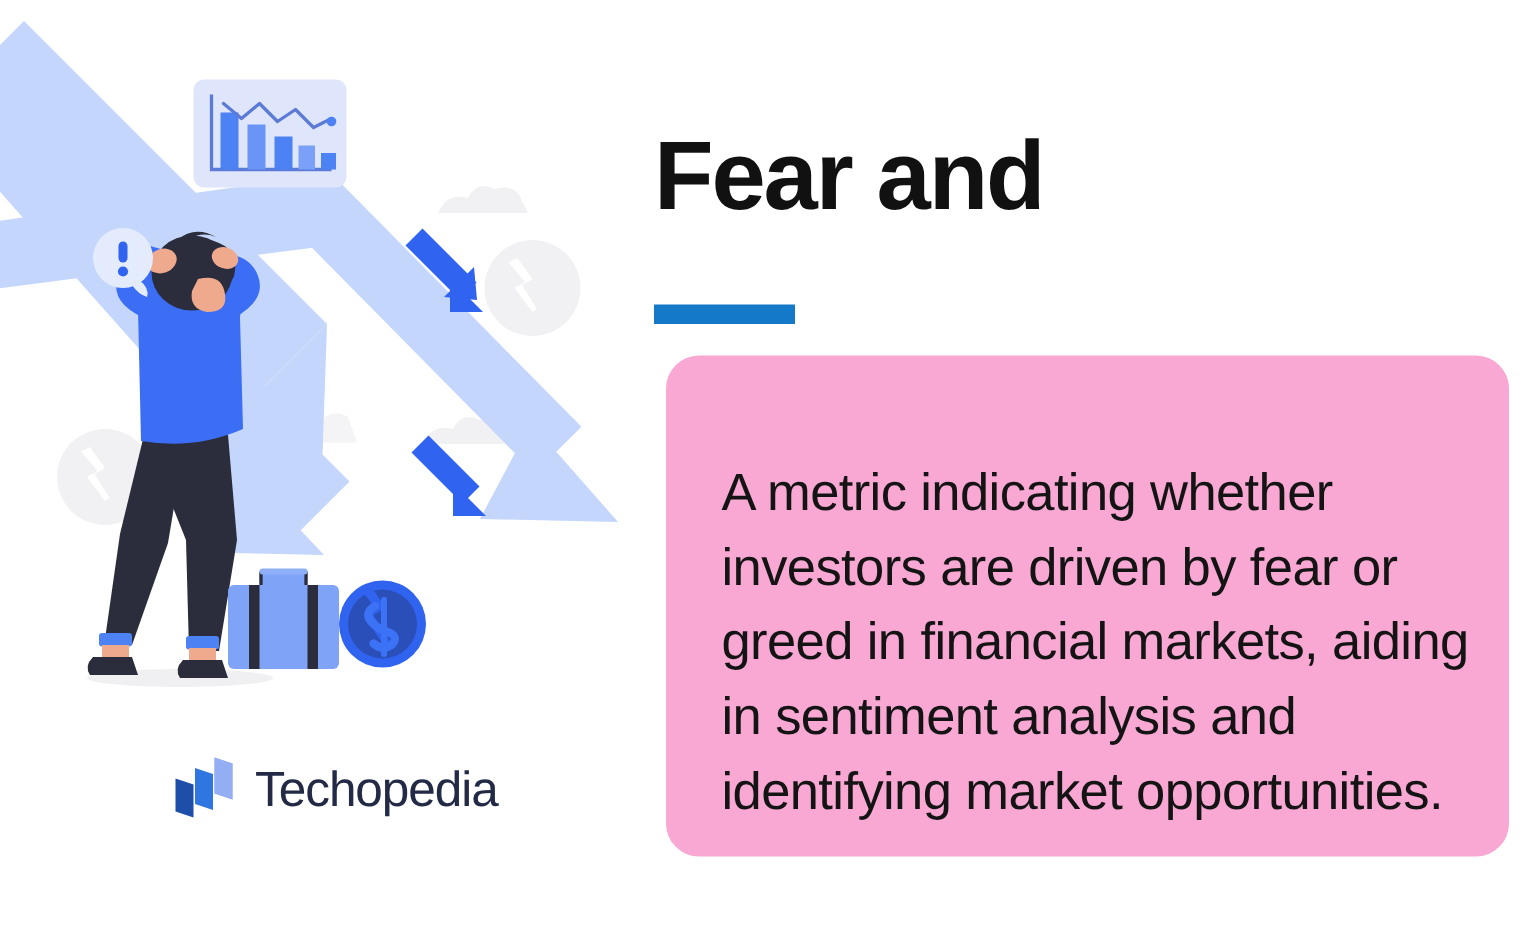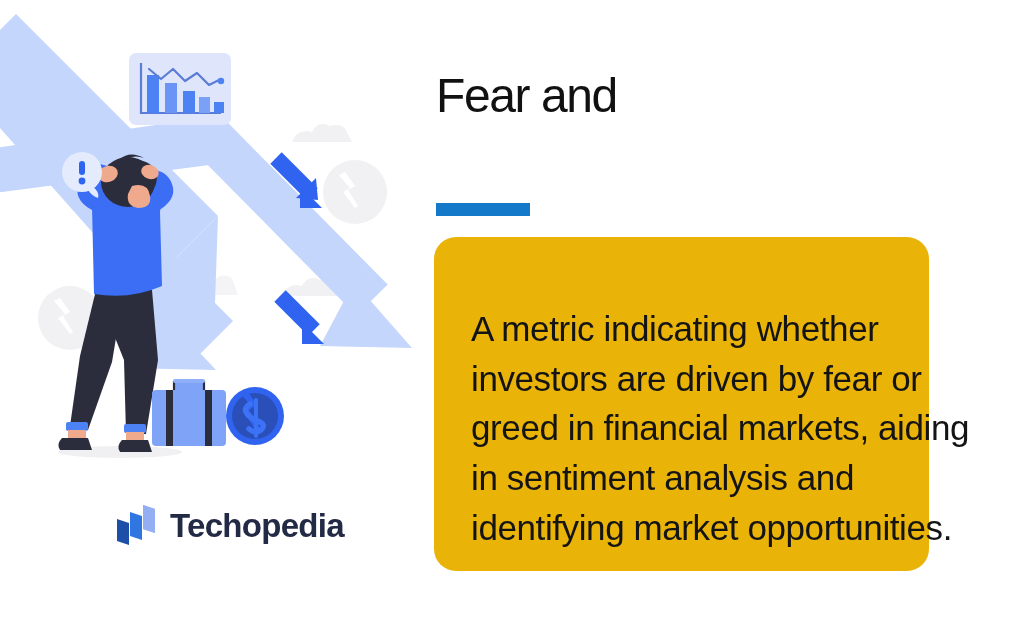--- a/index.html
+++ b/index.html
@@ -16,38 +16,38 @@
   .illustration{position:absolute;left:0;top:0;width:424px;height:631px;overflow:hidden;}
   .illo-svg{position:absolute;left:0;top:0;}
 
   
   .chart-icon{position:absolute;left:129px;top:53px;width:102px;height:72px;background:#dfe6fb;border-radius:7px;}
 
   
   .logo-wrap{position:absolute;left:113px;top:503px;display:flex;align-items:center;gap:11px;}
   .logo-mark{width:46px;height:44px;}
   .logo-text{
-    font-size:33px;font-weight:bold;color:#222a45;letter-spacing:-0.7px;
+    font-size:33px;font-weight:normal;color:#222a45;letter-spacing:-0.7px;
     font-family:"Liberation Sans","DejaVu Sans",sans-serif;line-height:1;
   }
 
   
   .right{position:absolute;left:424px;top:0;width:600px;height:631px;}
   .title{
     position:absolute;left:12px;top:38px;width:580px;
-    font-size:48px;line-height:1.08;font-weight:normal;color:#111111;
+    font-size:65px;line-height:1.08;font-weight:bold;color:#111111;
     letter-spacing:-1.4px;
   }
   .title-line{display:block;}
   .accent-bar{
     position:absolute;left:12px;top:203px;width:94px;height:13px;background:#1479c8;
   }
   .desc-card{
-    position:absolute;left:10px;top:237px;width:495px;height:334px;
-    background:#eab308;border-radius:22px;
+    position:absolute;left:20px;top:237px;width:562px;height:334px;
+    background:#f9a8d4;border-radius:22px;
   }
   .desc-text{
     position:absolute;left:37px;top:32px;width:500px;
     font-size:35px;line-height:1.42;color:#141414;letter-spacing:-0.4px;
   }
 </style>
 </head>
 <body>
 
 <div class="canvas">

